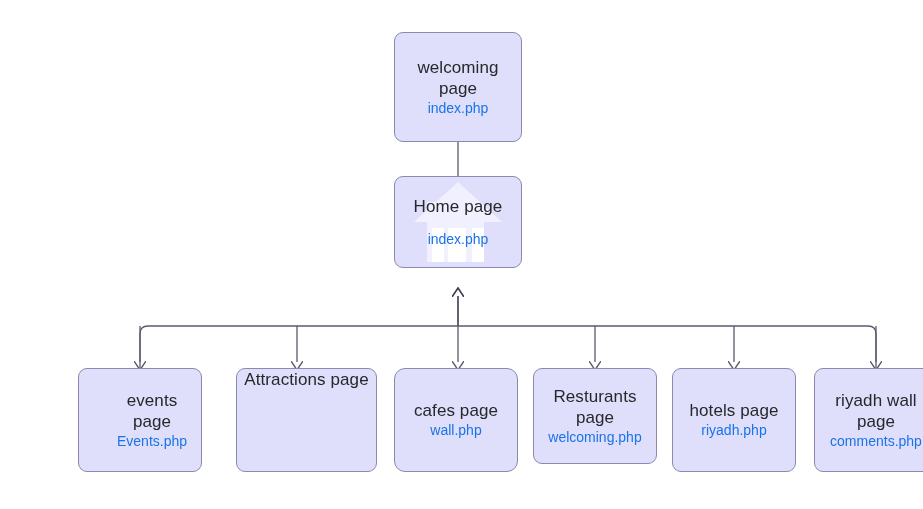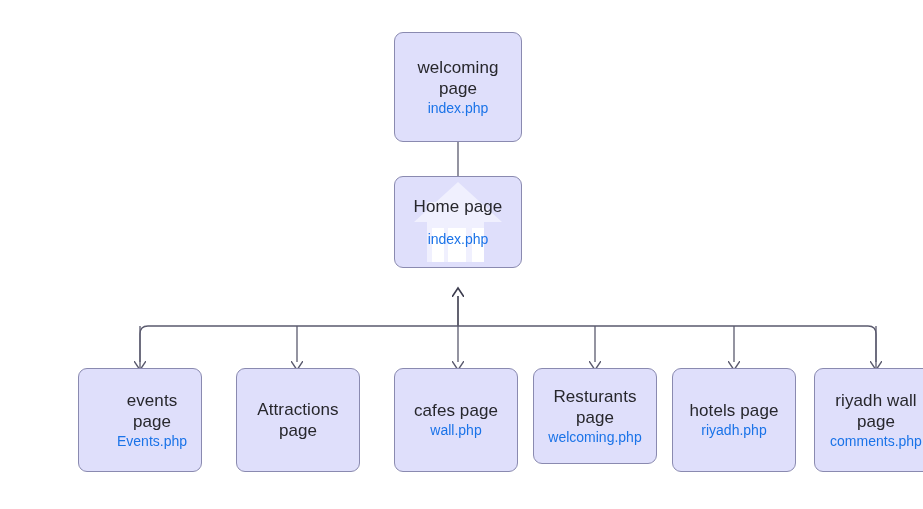--- a/index.html
+++ b/index.html
@@ -113,25 +113,25 @@
     </svg>
     <div class="node-title">Home page</div>
     <div class="node-file">index.php</div>
   </div>
 
   <div class="node" style="left:30px; top:368px; width:124px; height:104px;padding-left:24px;">
     <div class="node-title">events page</div>
     <div class="node-file">Events.php</div>
   </div>
 
-  <div class="node" style="left:188px; top:368px; width:124px; height:104px;">
+  <div class="node" style="left:188px; top:368px; width:141px; height:104px;justify-content:space-between;">
     <div class="node-title">Attractions page</div>
   </div>
 
-  <div class="node" style="left:346px; top:368px; width:124px; height:104px;">
+  <div class="node" style="left:346px; top:368px; width:124px; height:104px;border-radius:11px;">
     <div class="node-title">cafes page</div>
     <div class="node-file">wall.php</div>
   </div>
 
   <div class="node" style="left:485px; top:368px; width:124px; height:96px;">
     <div class="node-title">Resturants page</div>
     <div class="node-file">welcoming.php</div>
   </div>
 
   <div class="node" style="left:624px; top:368px; width:124px; height:104px;">

